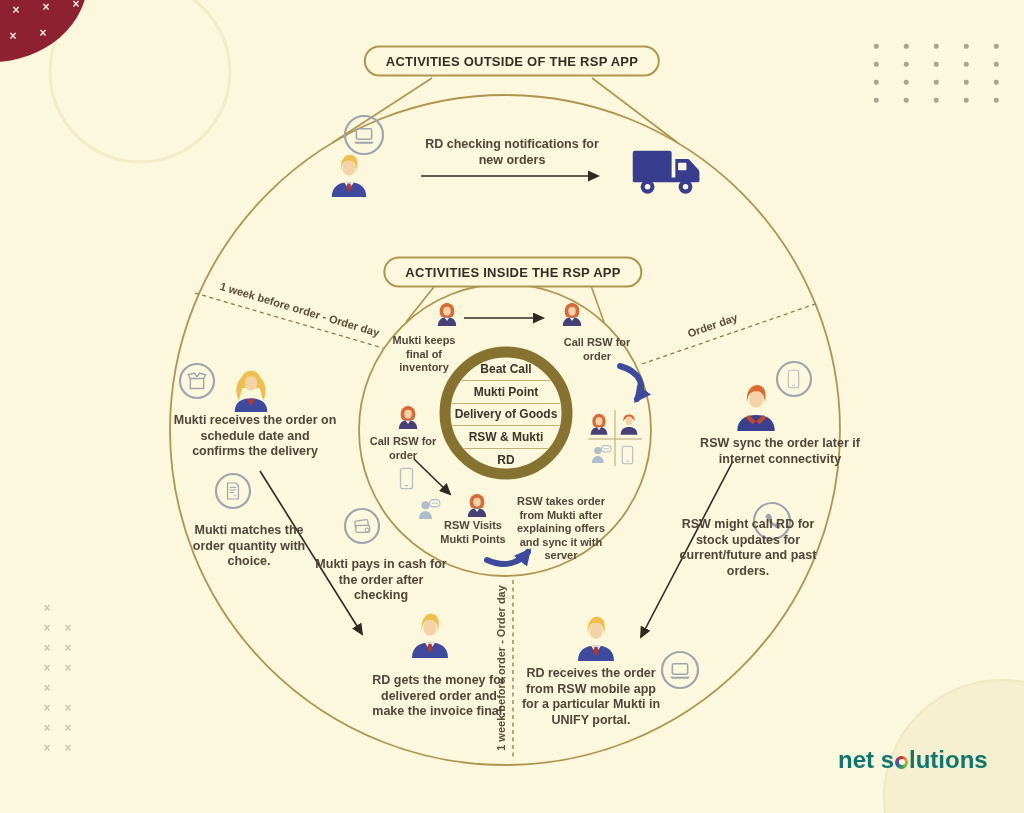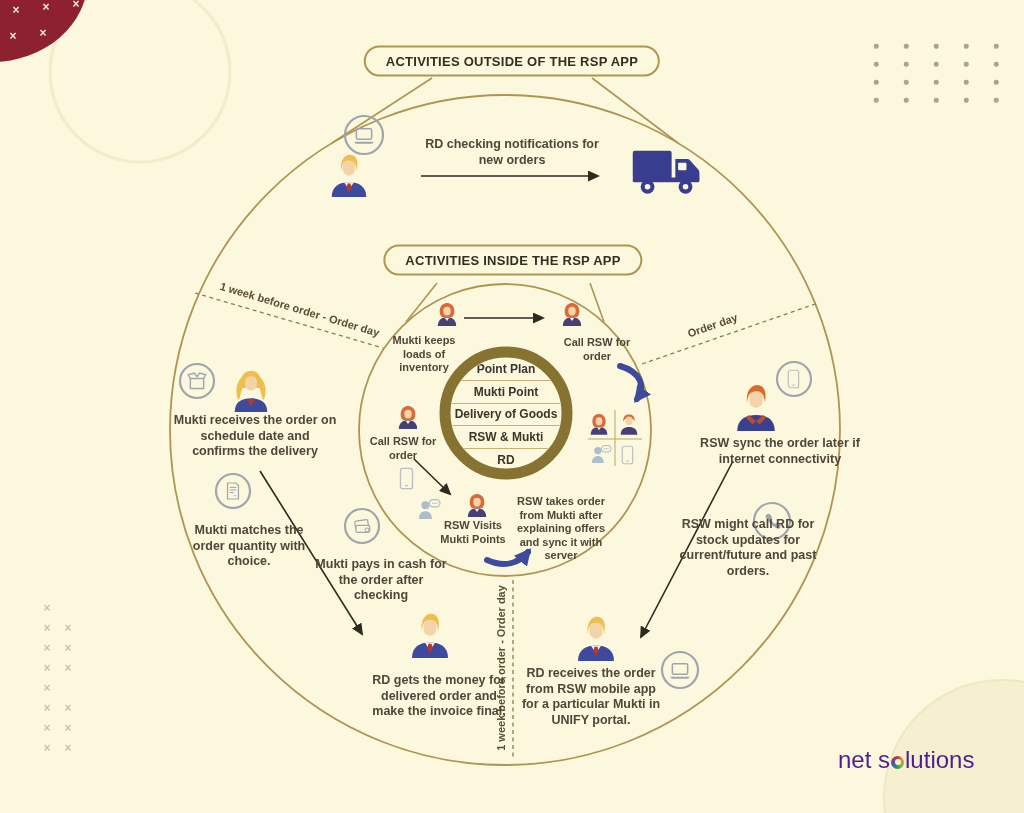--- a/index.html
+++ b/index.html
@@ -15,21 +15,21 @@
   .center-list{position:absolute;left:451px;top:358px;width:110px;height:110px;border-radius:50%;
                overflow:hidden;z-index:2;}
   .crow{height:21.8px;display:flex;align-items:center;justify-content:center;font-size:12px;
         font-weight:bold;color:#3A342A;border-bottom:1px solid #C6B175;}
   .crow:last-child{border-bottom:none;}
   .tl{position:absolute;font-size:11px;font-weight:600;color:#5A4C33;white-space:nowrap;z-index:2;}
   .deco{position:absolute;left:0;top:0;width:100%;height:100%;z-index:2;pointer-events:none;}
   .xmark{position:absolute;transform:translate(-50%,-50%);color:#C9C4B0;font-size:12px;font-weight:bold;}
   .xmark-white{position:absolute;transform:translate(-50%,-50%);color:#F6EDE2;font-size:12px;font-weight:bold;z-index:4;}
   .dot{position:absolute;transform:translate(-50%,-50%);width:4.5px;height:4.5px;border-radius:50%;background:#A9A38F;}
-  .logo{position:absolute;left:838px;top:746px;font-size:24px;font-weight:normal;color:#4c1d95;z-index:3;}
+  .logo{position:absolute;left:838px;top:746px;font-size:24px;font-weight:bold;color:#0f766e;z-index:3;}
   .o-ring{display:inline-block;width:13px;height:13px;border-radius:50%;position:relative;top:0.5px;margin:0 1px;
           background:conic-gradient(#C8332B,#E0902F,#8BBB3A,#2F9E4F,#2D66B3,#7E3F98,#C8332B);}
   .o-ring::after{content:"";position:absolute;left:3.5px;top:3.5px;width:6px;height:6px;border-radius:50%;background:#FCF8DD;}
 </style>
 </head>
 <body>
 
 <div class="stage">
 
   <svg class="overlay" width="1024" height="813" viewBox="0 0 1024 813">
@@ -203,41 +203,41 @@
     <use href="#sym-sm" x="619" y="413" width="20" height="22"></use>
     <use href="#sym-chat" x="417" y="498" width="25" height="21"></use>
     <use href="#sym-chat" x="590" y="444" width="23" height="19"></use>
     <use href="#sym-phone" x="399" y="467" width="15" height="23"></use>
     <use href="#sym-phone" x="621" y="445" width="13" height="20"></use>
   </svg>
 
   <div class="banner" style="left:512px;top:61px">
     <span>ACTIVITIES OUTSIDE OF THE RSP APP</span>
   </div>
-  <div class="banner" style="left:513px;top:260px">
+  <div class="banner" style="left:513px;top:272px">
     <span>ACTIVITIES INSIDE THE RSP APP</span>
   </div>
 
   <div class="center-list">
-    <div class="crow">Point Plan</div>
+    <div class="crow">Beat Call</div>
     <div class="crow">Mukti Point</div>
     <div class="crow">Delivery of Goods</div>
     <div class="crow">RSW &amp; Mukti</div>
     <div class="crow">RD</div>
   </div>
 
   <div class="tl" style="left:222px;top:280px;transform:rotate(16.5deg);transform-origin:0 0">1 week before order - Order day</div>
   <div class="tl" style="left:686px;top:328px;transform:rotate(-19deg);transform-origin:0 0">Order day</div>
   <div class="tl" style="left:501px;top:668px;transform:translate(-50%,-50%) rotate(-90deg)">1 week before order - Order day</div>
 
   <div class="txt" style="left:512px;top:152px">RD checking notifications for
 new orders</div>
 
   <div class="txt sm" style="left:424px;top:354px">Mukti keeps
-loads of
+final of
 inventory</div>
   <div class="txt sm" style="left:597px;top:349px">Call RSW for
 order</div>
   <div class="txt sm" style="left:403px;top:448px">Call RSW for
 order</div>
   <div class="txt sm" style="left:473px;top:532px">RSW Visits
 Mukti Points</div>
   <div class="txt sm" style="left:561px;top:529px">RSW takes order
 from Mukti after
 explaining offers

